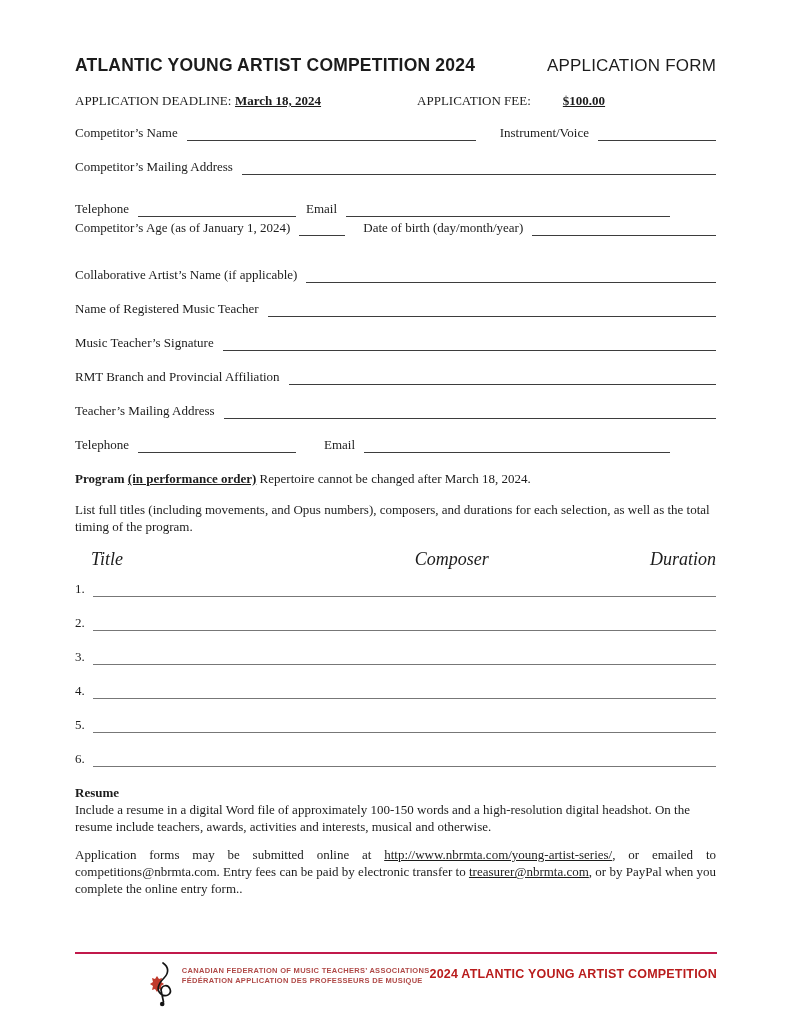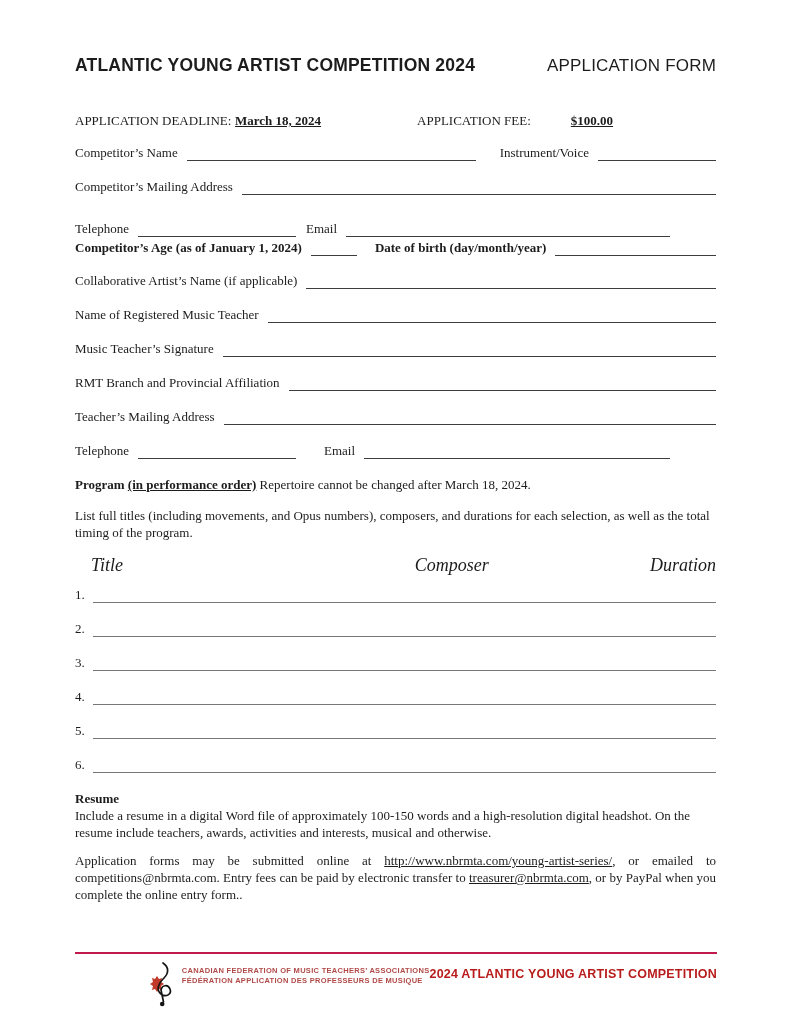--- a/index.html
+++ b/index.html
@@ -21,39 +21,39 @@
   }
   .title{font-size:17.5px;font-weight:bold;letter-spacing:.2px;}
   .form-label{font-size:17px;font-weight:normal;letter-spacing:.2px;}
 
   .deadline-row{
     display:flex;align-items:baseline;
     font-size:13px;margin-bottom:16px;white-space:nowrap;
   }
   .deadline-row .dl-label{width:160px;flex:none;}
   .deadline-row .dl-value{}
-  .deadline-row .fee-label{margin-left:96px;margin-top:20px;}
-  .deadline-row .fee-value{margin-left:40px;}
+  .deadline-row .fee-label{margin-left:96px;}
+  .deadline-row .fee-value{margin-left:32px;}
   .bold-underline{font-weight:bold;text-decoration:underline;}
 
   
   .frow{
     display:flex;align-items:flex-end;
     font-size:13px;line-height:16px;
     margin-bottom:18px;white-space:nowrap;
   }
   .lbl{flex:none;padding-right:9px;}
   .fline{
     border-bottom:1px solid #3d3d3d;
     height:15px;flex:1 1 auto;min-width:20px;
   }
   .fline.fixed{flex:none;}
   .mb-13{margin-bottom:26px;}
   .mb-3{margin-bottom:3px;}
-  .mb-17{margin-bottom:17px;font-weight:bold;}
+  .mb-17{margin-bottom:31px;}
   .gap-left{padding-left:24px;}
   .end-short{margin-right:46px;}
 
   
   .program-heading{font-size:13px;margin:4px 0 14px 0;}
   .ph-bold{font-weight:bold;}
   .ph-underline{font-weight:bold;text-decoration:underline;}
   .program-instructions{font-size:13px;line-height:17px;margin:0 0 14px 0;}
   .cols-row{
     position:relative;height:18px;

